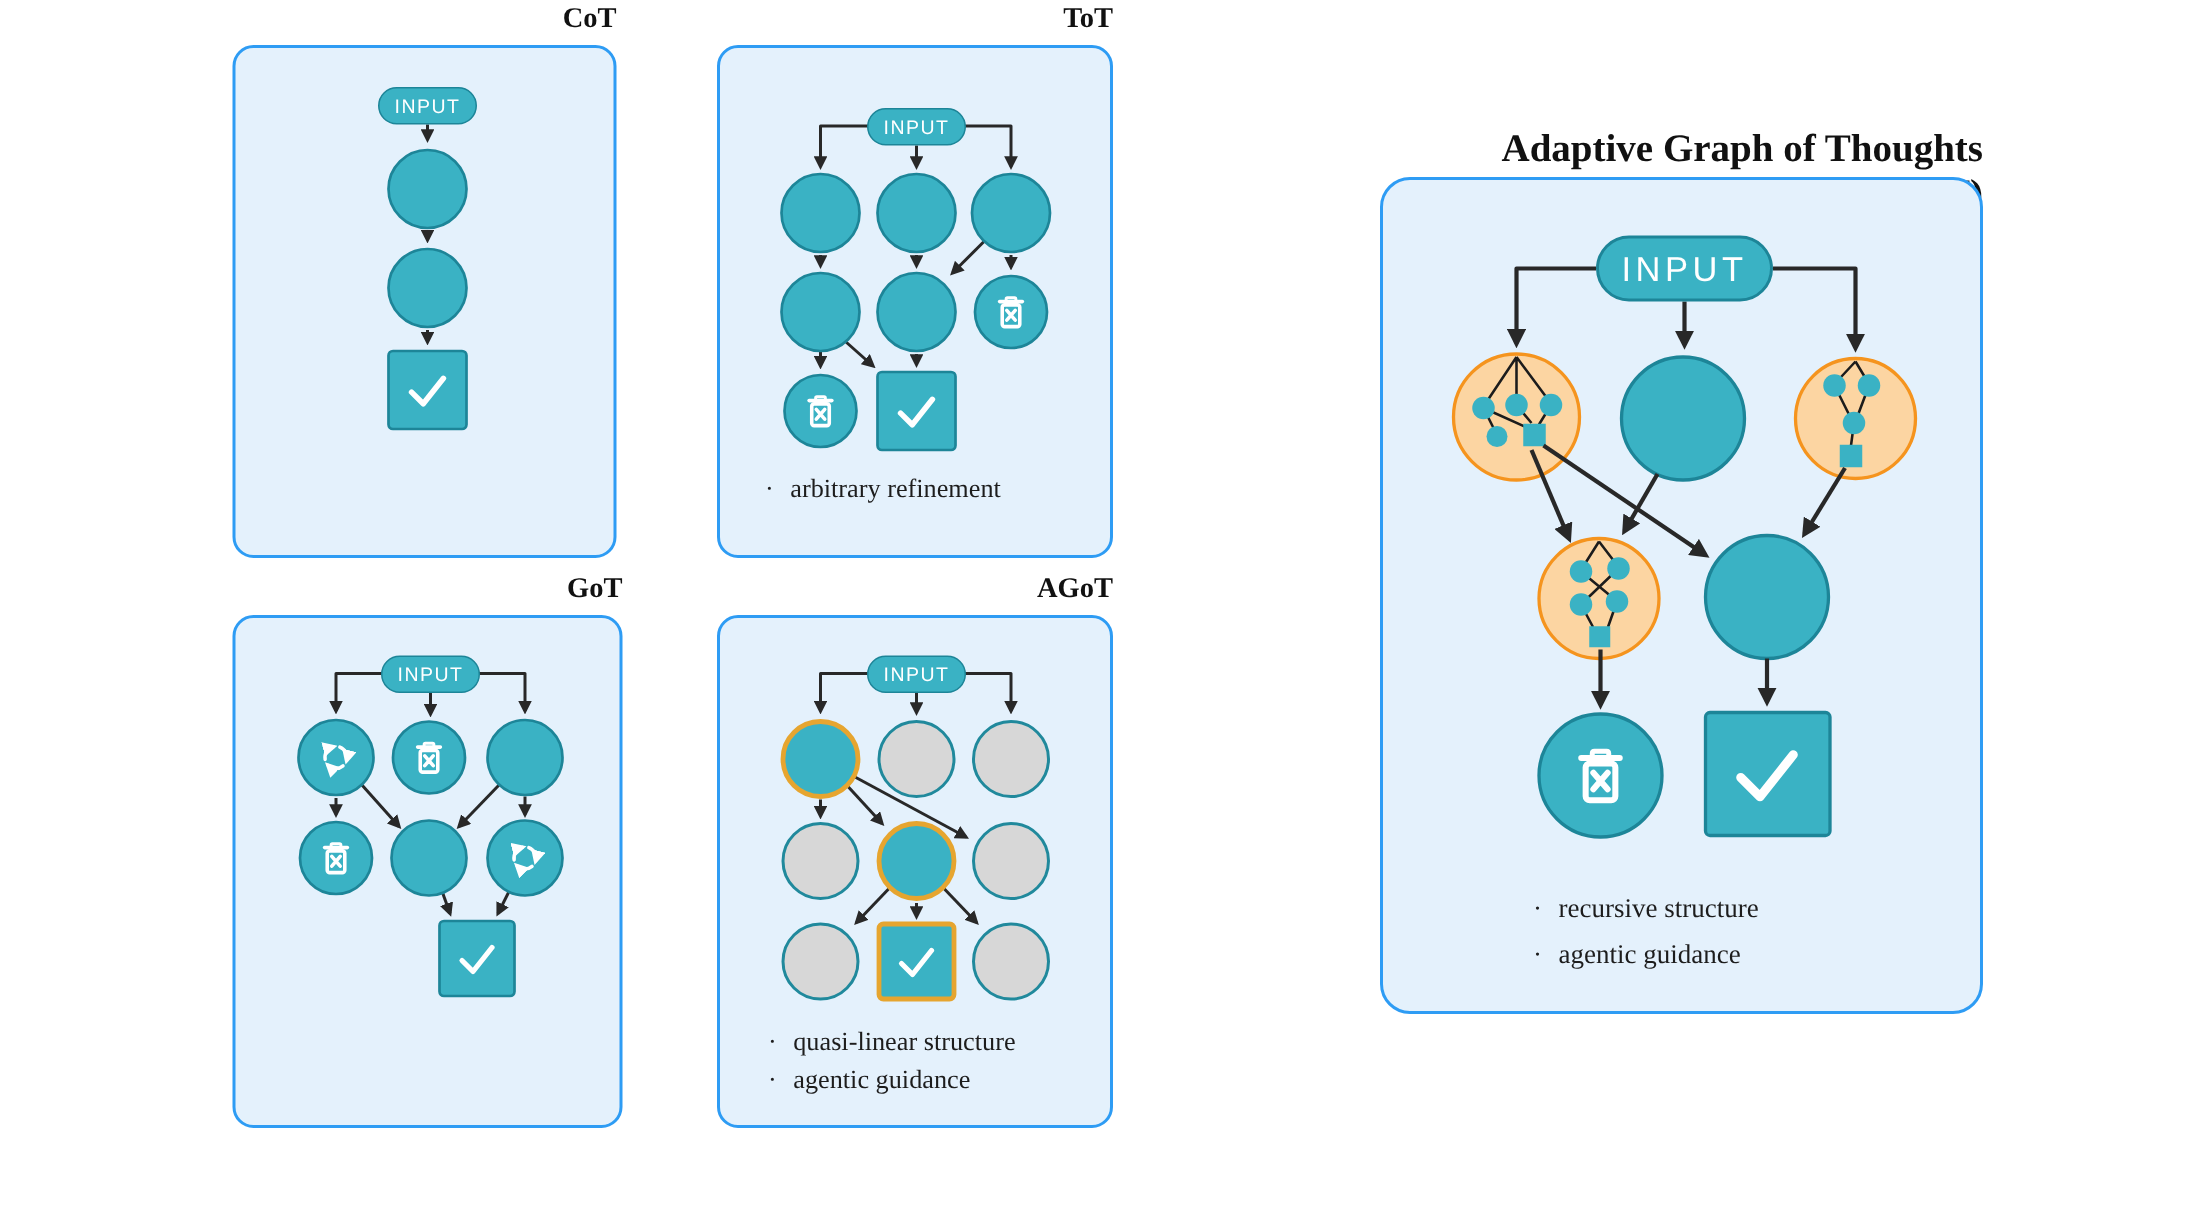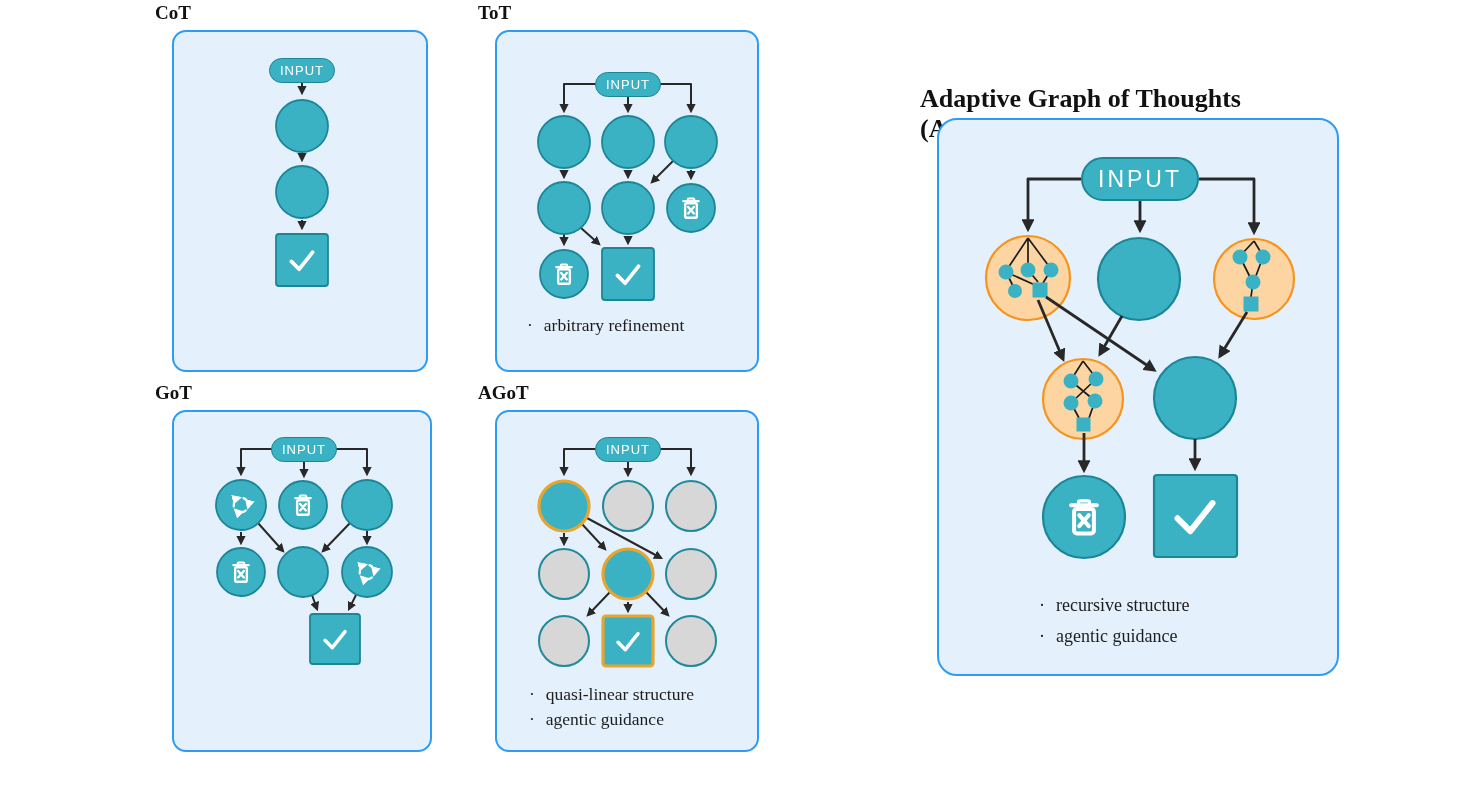--- a/index.html
+++ b/index.html
@@ -8,25 +8,25 @@
     --grayFill:#d7d7d7; --grayStroke:#20899c;
     --arrow:#282828; --edge:#1c1c1c; --text:#1b1b1b; --white:#ffffff;
   }
   html,body{margin:0;padding:0;}
   body{
     width:1468px;height:808px;background:#ffffff;position:relative;overflow:hidden;
     font-family:"Liberation Serif", serif;color:var(--text);
   }
   .panel{
     position:absolute;background:var(--panelBg);
-    border:2px solid var(--panelBorder);border-radius:14px;box-sizing:border-box;margin-left:17px;
+    border:2px solid var(--panelBorder);border-radius:14px;box-sizing:border-box;
   }
   .panel-lg{border-radius:20px;}
   .panel-title{
-    position:absolute;text-align:left;font-weight:700;font-size:19px;color:#111;
+    position:absolute;text-align:right;font-weight:700;font-size:19px;color:#111;
     font-family:"Liberation Serif", serif;
   }
   .panel-title-lg{font-size:26px;}
   .panel svg{position:absolute;left:0;top:0;}
   .pill{
     position:absolute;width:66px;height:25px;background:var(--teal);
     border:1.5px solid var(--tealDark);border-radius:999px;box-sizing:border-box;
     color:#fff;font-family:"Liberation Sans", sans-serif;font-size:13px;letter-spacing:1px;
     display:flex;align-items:center;justify-content:center;
   }

